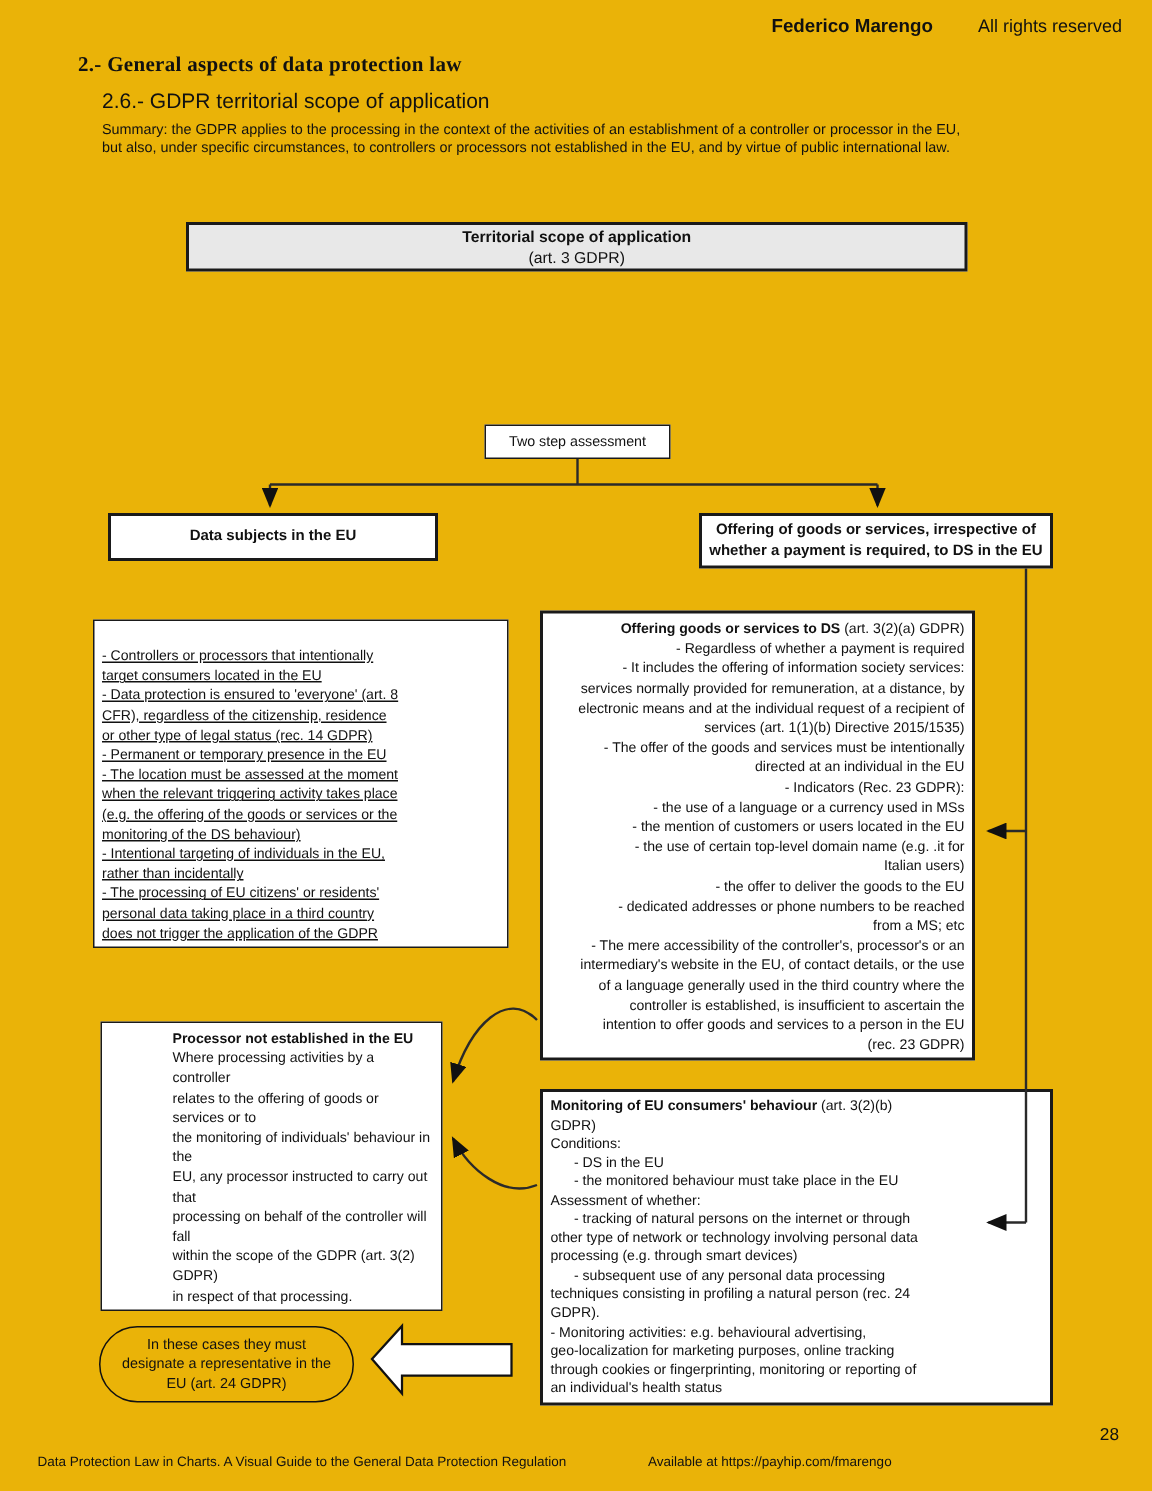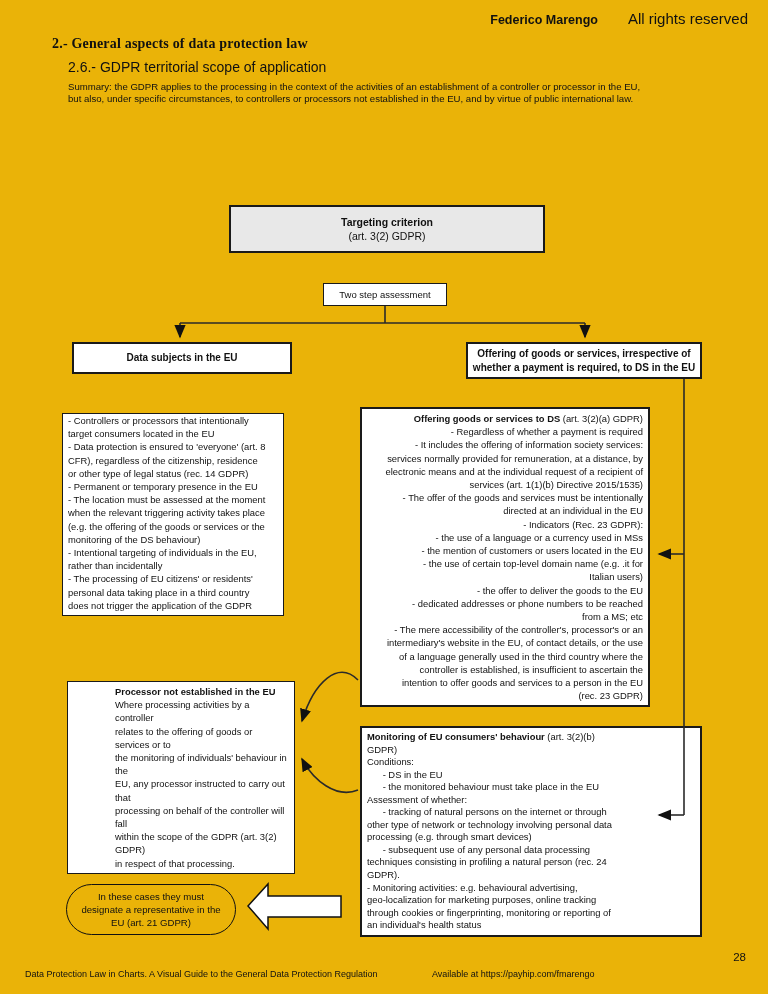--- a/index.html
+++ b/index.html
@@ -4,21 +4,21 @@
 <style>
   * { margin:0; padding:0; box-sizing:border-box; }
   html,body { background:#fff; }
   body { font-family:"Liberation Sans", sans-serif; color:#111; }
   .page { position:relative; width:768px; height:994px; background:#eab308; overflow:hidden; }
 
   .abs { position:absolute; }
 
   .hdr-right { top:10px; right:20px; display:flex; align-items:baseline; gap:30px; }
   .author { font-size:12.5px; font-weight:bold; }
-  .rights { font-size:15px; }
+  .rights { font-size:12px; }
 
   .title { left:52px; top:36px; font-size:14px; font-weight:bold; letter-spacing:0.2px;font-family:Liberation Serif, serif; }
   .subtitle { left:68px; top:59px; font-size:14px; font-weight:normal; }
   .summary { left:68px; top:81px; width:676px; font-size:9.6px; line-height:11.6px; white-space:pre-wrap; }
 
   .node { border:2px solid #1a1a1a; background:#fff; display:flex; flex-direction:column; justify-content:center; align-items:center; text-align:center; }
   .gray { background:#e8e8e8; }
   .node .t1 { font-weight:bold; font-size:10.5px; line-height:14px; }
   .node .t2 { font-size:10.5px; line-height:14px; }
 
@@ -30,21 +30,21 @@
 
   .box-datasubjects { left:72px; top:342px; width:220px; height:32px; }
   .box-datasubjects .t1 { font-size:10px; }
   .box-offerbranch { left:466px; top:342px; width:236px; height:37px; }
   .box-offerbranch .t1 { font-size:10px; line-height:13.5px; white-space:pre-wrap; }
 
   .detail { background:#fff; border:2px solid #1a1a1a; font-size:9.4px; padding:3px 5px; }
   .detail .body { white-space:pre-wrap; }
   .lead-bold { font-weight:bold; }
 
-  .box-ds-detail { left:62px;  top:413px; width:222px; border-width:1.5px; line-height:13.2px; padding-top:0; }
+  .box-ds-detail { left:62px;  top:413px; width:277px; border-width:1.5px; line-height:13.2px; padding-top:16px;text-decoration:underline; }
   .box-offering  { left:360px; top:407px; width:290px; line-height:13.2px;text-align:right; }
   .box-monitor   { left:360px; top:726px; width:342px; line-height:12.55px; }
   .box-processor { left:67px;  top:681px; width:228px; border-width:1.5px; line-height:13.2px;padding-left:47px; }
 
   .oval { left:66px; top:884px; width:170px; height:51px; border:1.5px solid #111; border-radius:26px;
           display:flex; align-items:center; justify-content:center; text-align:center;
           font-size:9.6px; line-height:13px; white-space:pre-wrap; }
 
   .connectors { left:0; top:0; width:768px; height:994px; pointer-events:none; }
 
@@ -60,25 +60,25 @@
   <div class="abs hdr-right">
     <span class="author">Federico Marengo</span>
     <span class="rights">All rights reserved</span>
   </div>
 
   <div class="abs title">2.- General aspects of data protection law</div>
   <div class="abs subtitle">2.6.- GDPR territorial scope of application</div>
   <div class="abs summary">Summary: the GDPR applies to the processing in the context of the activities of an establishment of a controller or processor in the EU,
 but also, under specific circumstances, to controllers or processors not established in the EU, and by virtue of public international law.</div>
 
+  <div class="abs node gray box-territorial">
+    <div class="t1">Territorial scope of application</div>
+    <div class="t2">(art. 3 GDPR)</div>
+  </div>
 
-  <div class="abs node gray box-targeting">
-    <div class="t1">Targeting criterion</div>
-    <div class="t2">(art. 3(2) GDPR)</div>
-  </div>
 
   <div class="abs box-twostep">
     <span>Two step assessment</span>
   </div>
 
   <div class="abs node box-datasubjects">
     <div class="t1">Data subjects in the EU</div>
   </div>
 
   <div class="abs node box-offerbranch">
@@ -155,21 +155,21 @@
 the monitoring of individuals' behaviour in the
 EU, any processor instructed to carry out that
 processing on behalf of the controller will fall
 within the scope of the GDPR (art. 3(2) GDPR)
 in respect of that processing.</div>
   </div>
 
   <div class="abs oval">
     <span>In these cases they must
 designate a representative in the
-EU (art. 21 GDPR)</span>
+EU (art. 24 GDPR)</span>
   </div>
 
   <svg class="abs connectors" width="768" height="994" viewBox="0 0 768 994">
     <defs>
       <marker id="arr" markerWidth="9" markerHeight="7" refX="7.5" refY="3.5" orient="auto">
         <path d="M0,0 L8.5,3.5 L0,7 z" fill="#111"></path>
       </marker>
     </defs>
     <g stroke="#2a2a2a" stroke-width="1.6" fill="none">
 

